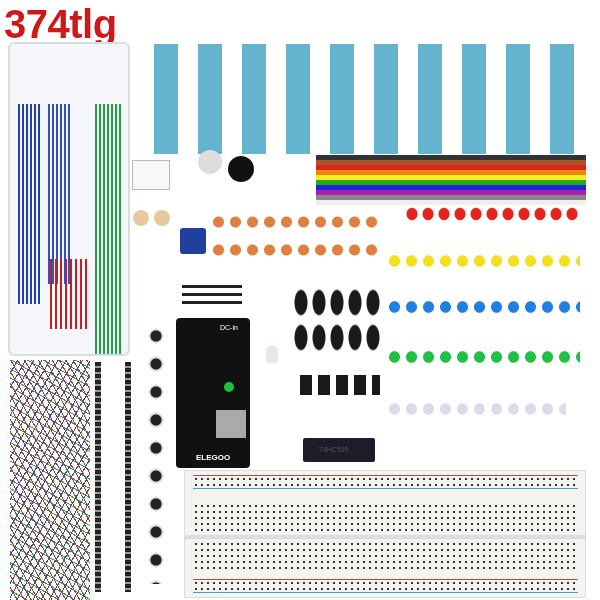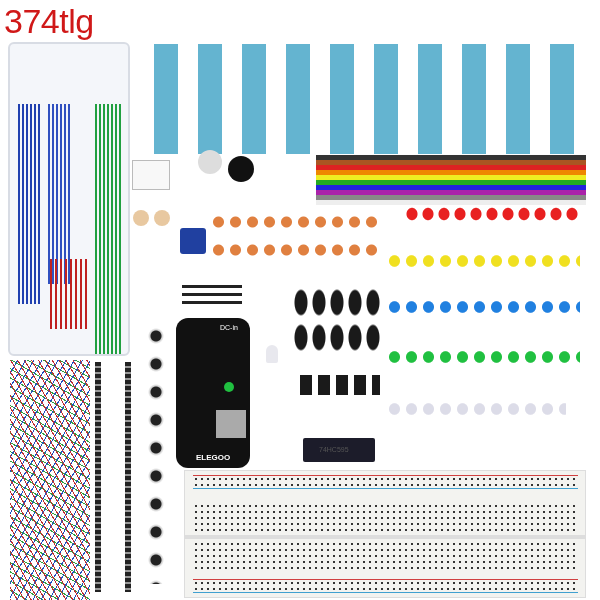--- a/index.html
+++ b/index.html
@@ -1,21 +1,21 @@
 <!DOCTYPE html>
 <html><head>
 <meta charset="utf-8">
 <style>
 *{box-sizing:border-box;margin:0;padding:0}
 body{width:600px;height:600px;background:#fff;position:relative;overflow:hidden;font-family:"Liberation Sans",sans-serif}
 .abs{position:absolute}
-.title{left:4px;top:2px;font-size:34px;font-weight:normal;color:#d01818;letter-spacing:-0.5px}
+.title{left:4px;top:2px;font-size:40px;font-weight:bold;color:#d01818;letter-spacing:-0.5px}
 .box{left:8px;top:42px;width:122px;height:314px;border:2px solid #d8dce4;border-radius:6px;background:#f4f6fa}
 .bb{background:#f3f3f0;border:1px solid #ddd}
-.pcb{left:176px;top:318px;width:74px;height:150px;background:#111;border-radius:12px}
+.pcb{left:176px;top:318px;width:74px;height:150px;background:#111;border-radius:4px}
 .pcb span{color:#fff;font-size:8px;font-weight:bold;position:absolute;left:20px;bottom:6px}
 .hdr{width:6px;height:230px;background:repeating-linear-gradient(#222 0 4px,#999 4px 6px);position:absolute}
 .ribbon{left:316px;top:155px;width:270px;height:50px;background:linear-gradient(#333 0 10%,#a52 10% 20%,#d22 20% 30%,#e80 30% 40%,#ee2 40% 50%,#2a2 50% 60%,#22d 60% 70%,#a2a 70% 80%,#888 80% 90%,#eee 90%)}
 </style>
 </head>
 <body>
 
 <div class="abs title">374tlg</div>
 
 <div class="abs box">

